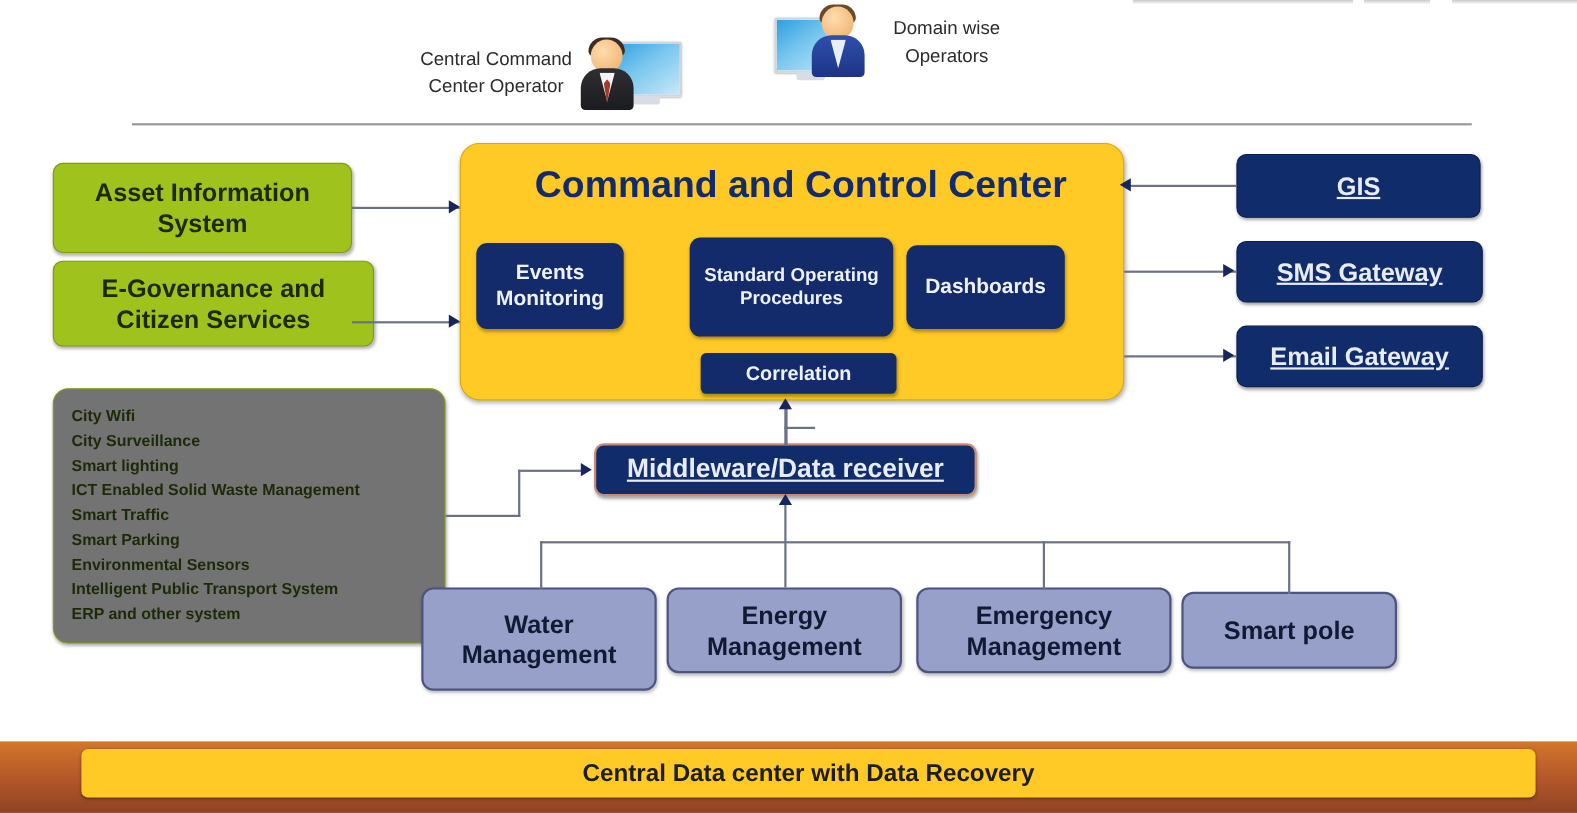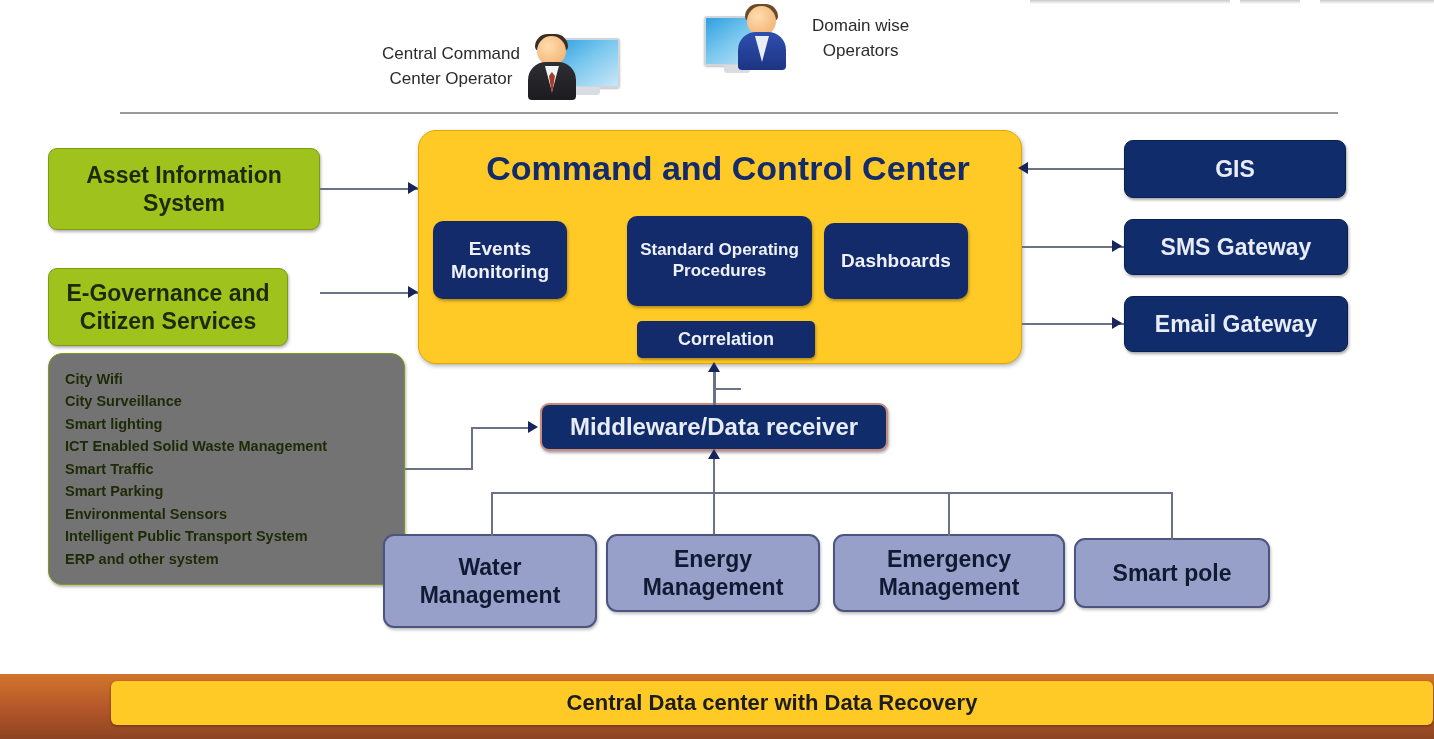--- a/index.html
+++ b/index.html
@@ -150,20 +150,21 @@
     white-space: nowrap;
   }
   .navy {
     background: #102C6B;
     border: 1px solid #0a1f4e;
     border-radius: 9px;
     color: #e8ecf6;
     font-weight: bold;
     font-size: 23px;
     box-shadow: 1px 2px 3px rgba(0,0,0,.35);
+    text-decoration: underline;
   }
   .navy-sub {
     background: #132B6B;
     border-radius: 10px;
     color: #eef1f8;
     font-weight: bold;
     font-size: 19px;
     box-shadow: 1px 2px 3px rgba(0,0,0,.30);
   }
   .periwinkle {
@@ -236,21 +237,20 @@
     left: 74px;
     top: 681px;
     width: 1322px;
     height: 44px;
     background: #FFC926;
     border-radius: 6px;
     display: flex;
     align-items: center;
     justify-content: center;
     box-shadow: 0 1px 3px rgba(0,0,0,.35);
-    margin-left: 37px;
   }
   #footer-bar span {
     font-size: 22px;
     font-weight: bold;
     color: #1d1d1d;
   }
 </style>
 </head>
 <body>
 
@@ -288,21 +288,21 @@
     <div class="op-label" style="margin-left:14px;">Domain wise
 Operators</div>
   </div>
 
   <div id="divider"></div>
 
   <div class="node green" style="left:48px; top:148px; width:272px; height:82px; padding:0 12px;">
     <span>Asset  Information System</span>
   </div>
 
-  <div class="node green" style="left:48px; top:268px; width:240px; height:78px; padding:0 15px;">
+  <div class="node green" style="left:48px; top:237px; width:292px; height:78px; padding:0 15px;">
     <span>E-Governance and Citizen Services</span>
   </div>
 
   <div class="node greenlist" style="left:48px; top:353px; width:357px; height:232px;">
     <div class="li">City Wifi</div>
     <div class="li">City Surveillance</div>
     <div class="li">Smart lighting</div>
     <div class="li">ICT Enabled Solid Waste Management</div>
     <div class="li">Smart Traffic</div>
     <div class="li">Smart Parking</div>

